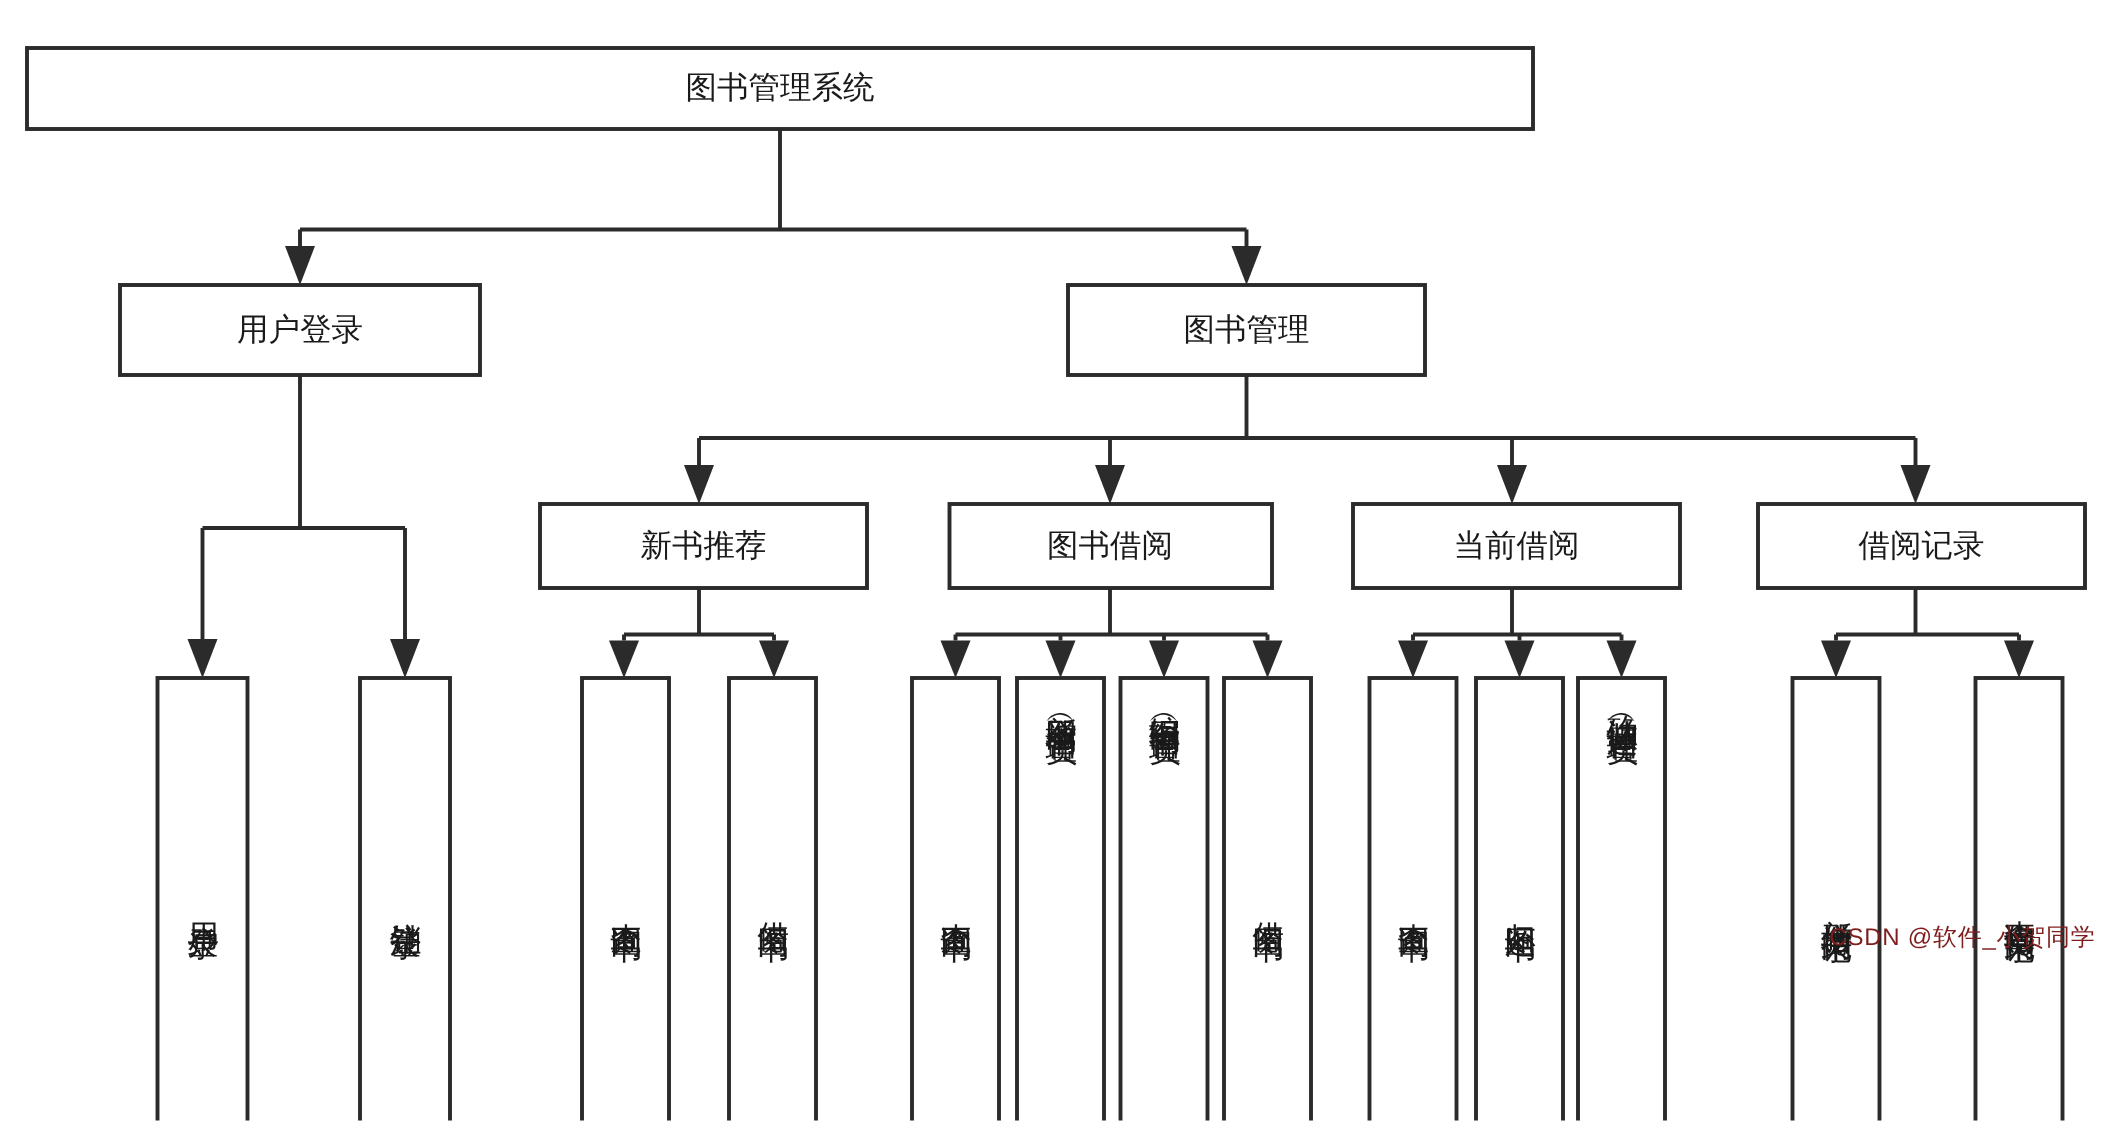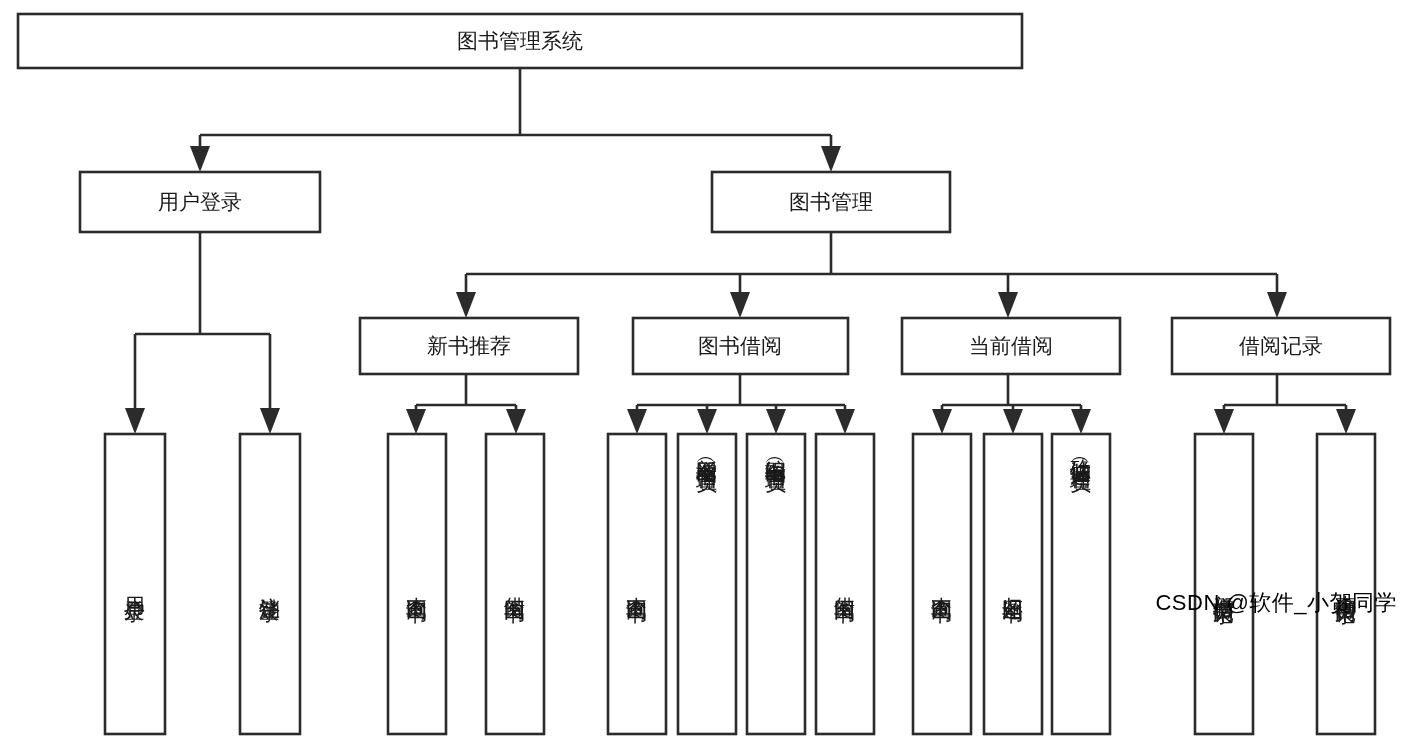--- a/index.html
+++ b/index.html
@@ -11,20 +11,21 @@
     width: 1405px;
     height: 747px;
     font-family: "Liberation Sans", "DejaVu Sans", sans-serif;
     overflow: hidden;
   }
   #diagram-root {
     position: relative;
     width: 1405px;
     height: 626px;
     background: #ffffff;
+    margin-top: 18px;
   }
   svg#flow-svg {
     position: absolute;
     left: 0;
     top: 0;
     width: 1405px;
     height: 747px;
   }
   .node-box {
     fill: #ffffff;
@@ -66,22 +67,22 @@
     white-space: nowrap;
   }
   .leaf-label.centered {
     align-self: center;
   }
   .watermark {
     position: absolute;
     right: 8px;
     bottom: 8px;
     font-family: "Liberation Sans", "DejaVu Sans", sans-serif;
-    font-size: 22px;
-    color: #000000;
+    font-size: 16px;
+    color: #7f1d1d;
     white-space: nowrap;
     letter-spacing: 0.5px;
   }
 </style>
 </head>
 <body>
 
 <div id="diagram-root">
 
   <svg id="flow-svg" viewBox="0 0 1405 747">

